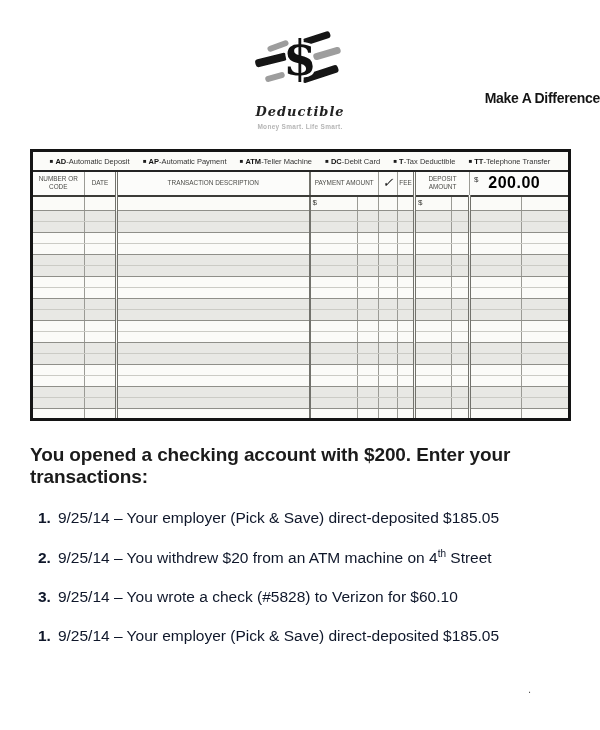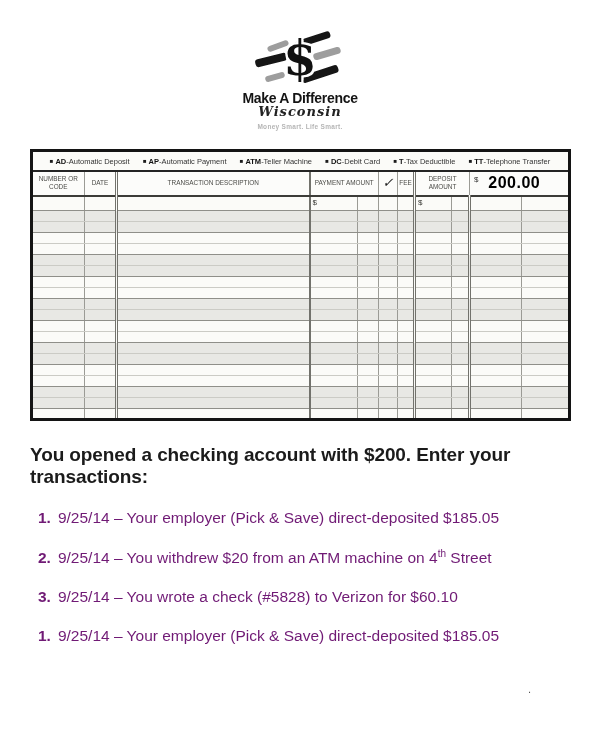--- a/index.html
+++ b/index.html
@@ -19,21 +19,21 @@
   .s4 { width: 28px; height: 7px; top: 18px; left: 58px; transform: rotate(-16deg); }
   .s5 { width: 38px; height: 8px; top: 38px; left: 46px; transform: rotate(-18deg); }
   .s6 { width: 20px; height: 6px; top: 42px; left: 10px; transform: rotate(-16deg); }
   .dollar {
     position: absolute; left: 0; right: 0; top: -2px;
     font-family: "DejaVu Serif", serif; font-weight: bold; font-size: 48px; line-height: 56px;
     color: #111;
     text-shadow: -2px 0 0 #fff, 2px 0 0 #fff, 0 -2px 0 #fff, 0 2px 0 #fff,
                  -2px -2px 0 #fff, 2px 2px 0 #fff, -2px 2px 0 #fff, 2px -2px 0 #fff;
   }
-  .logo-name { font-size: 14px; font-weight: bold; letter-spacing: -0.3px; color: #141414; margin-top: 2px; }
+  .logo-name { font-size: 14px; font-weight: bold; letter-spacing: -0.3px; color: #141414; margin-top: 2px; text-align: right; }
   .logo-script { font-family: "DejaVu Serif", serif; font-style: italic; font-size: 13px; font-weight: bold; color: #222; margin-top: -2px; letter-spacing: 1px; }
   .logo-tagline { font-size: 6.5px; font-weight: bold; color: #b5b5b5; margin-top: 4px; letter-spacing: 0.3px; }
 
   
   .title { text-align: center; font-size: 19px; font-weight: bold; color: #111; margin-top: 15px; letter-spacing: -0.2px; }
 
   
   .register { width: 541px; margin: 19px auto 0 auto; border: 3px solid #141414; background: #fbfbf8; }
   .legend { display: flex; justify-content: space-evenly; align-items: center; padding: 5px 4px 4px 4px; border-bottom: 2px solid #242424; }
   .legend-item { white-space: nowrap; font-size: 7.5px; color: #333; }
@@ -57,42 +57,42 @@
   tr.half-top td { height: 11px; border-bottom: 1px solid #cbcbc5; }
   tr.half-bottom td { height: 11px; border-bottom: 1px solid #8f8f89; }
   tr.final-row td { height: 9px; border-bottom: none; }
   tr.band-gray td { background: #e8e8e4; }
   tr.band-white td { background: #fbfbf8; }
   td.dollar-cell { vertical-align: top; padding: 1px 0 0 2px; font-size: 8px; color: #3a3a36; }
 
   
   .intro { margin: 23px 0 0 30px; font-size: 19px; font-weight: bold; color: #1b1b1b; letter-spacing: -0.1px; }
   .txn-list { margin: 2px 0 0 38px; }
-  .txn { margin-top: 21px; font-size: 15.5px; color: #701a75; }
+  .txn { margin-top: 21px; font-size: 15.5px; color: #0f172a; }
   .txn .num { font-weight: bold; margin-right: 7px; }
   .txn sup { font-size: 10px; }
   .stray-dot { position: absolute; left: 528px; top: 683px; font-size: 11px; color: #555; }
 </style>
 </head>
 <body>
 
 <div class="page">
 
   <div class="logo">
     <div class="logo-mark">
       <i class="st gray s2"></i>
       <i class="st black s1"></i>
       <i class="st black s3"></i>
       <i class="st gray s4"></i>
       <i class="st gray s6"></i>
       <i class="st black s5"></i>
       <span class="dollar">$</span>
     </div>
     <div class="logo-name">Make A Difference</div>
-    <div class="logo-script">Wisconsin</div>
+    <div class="logo-script">Deductible</div>
     <div class="logo-tagline">Money Smart. Life Smart.</div>
   </div>
 
 
   <div class="register">
     <div class="legend" id="legend">
         <span class="legend-item"><span class="sq">■</span><span class="code">AD</span><span>-Automatic Deposit</span></span>
         <span class="legend-item"><span class="sq">■</span><span class="code">AP</span><span>-Automatic Payment</span></span>
         <span class="legend-item"><span class="sq">■</span><span class="code">ATM</span><span>-Teller Machine</span></span>
         <span class="legend-item"><span class="sq">■</span><span class="code">DC</span><span>-Debit Card</span></span>

